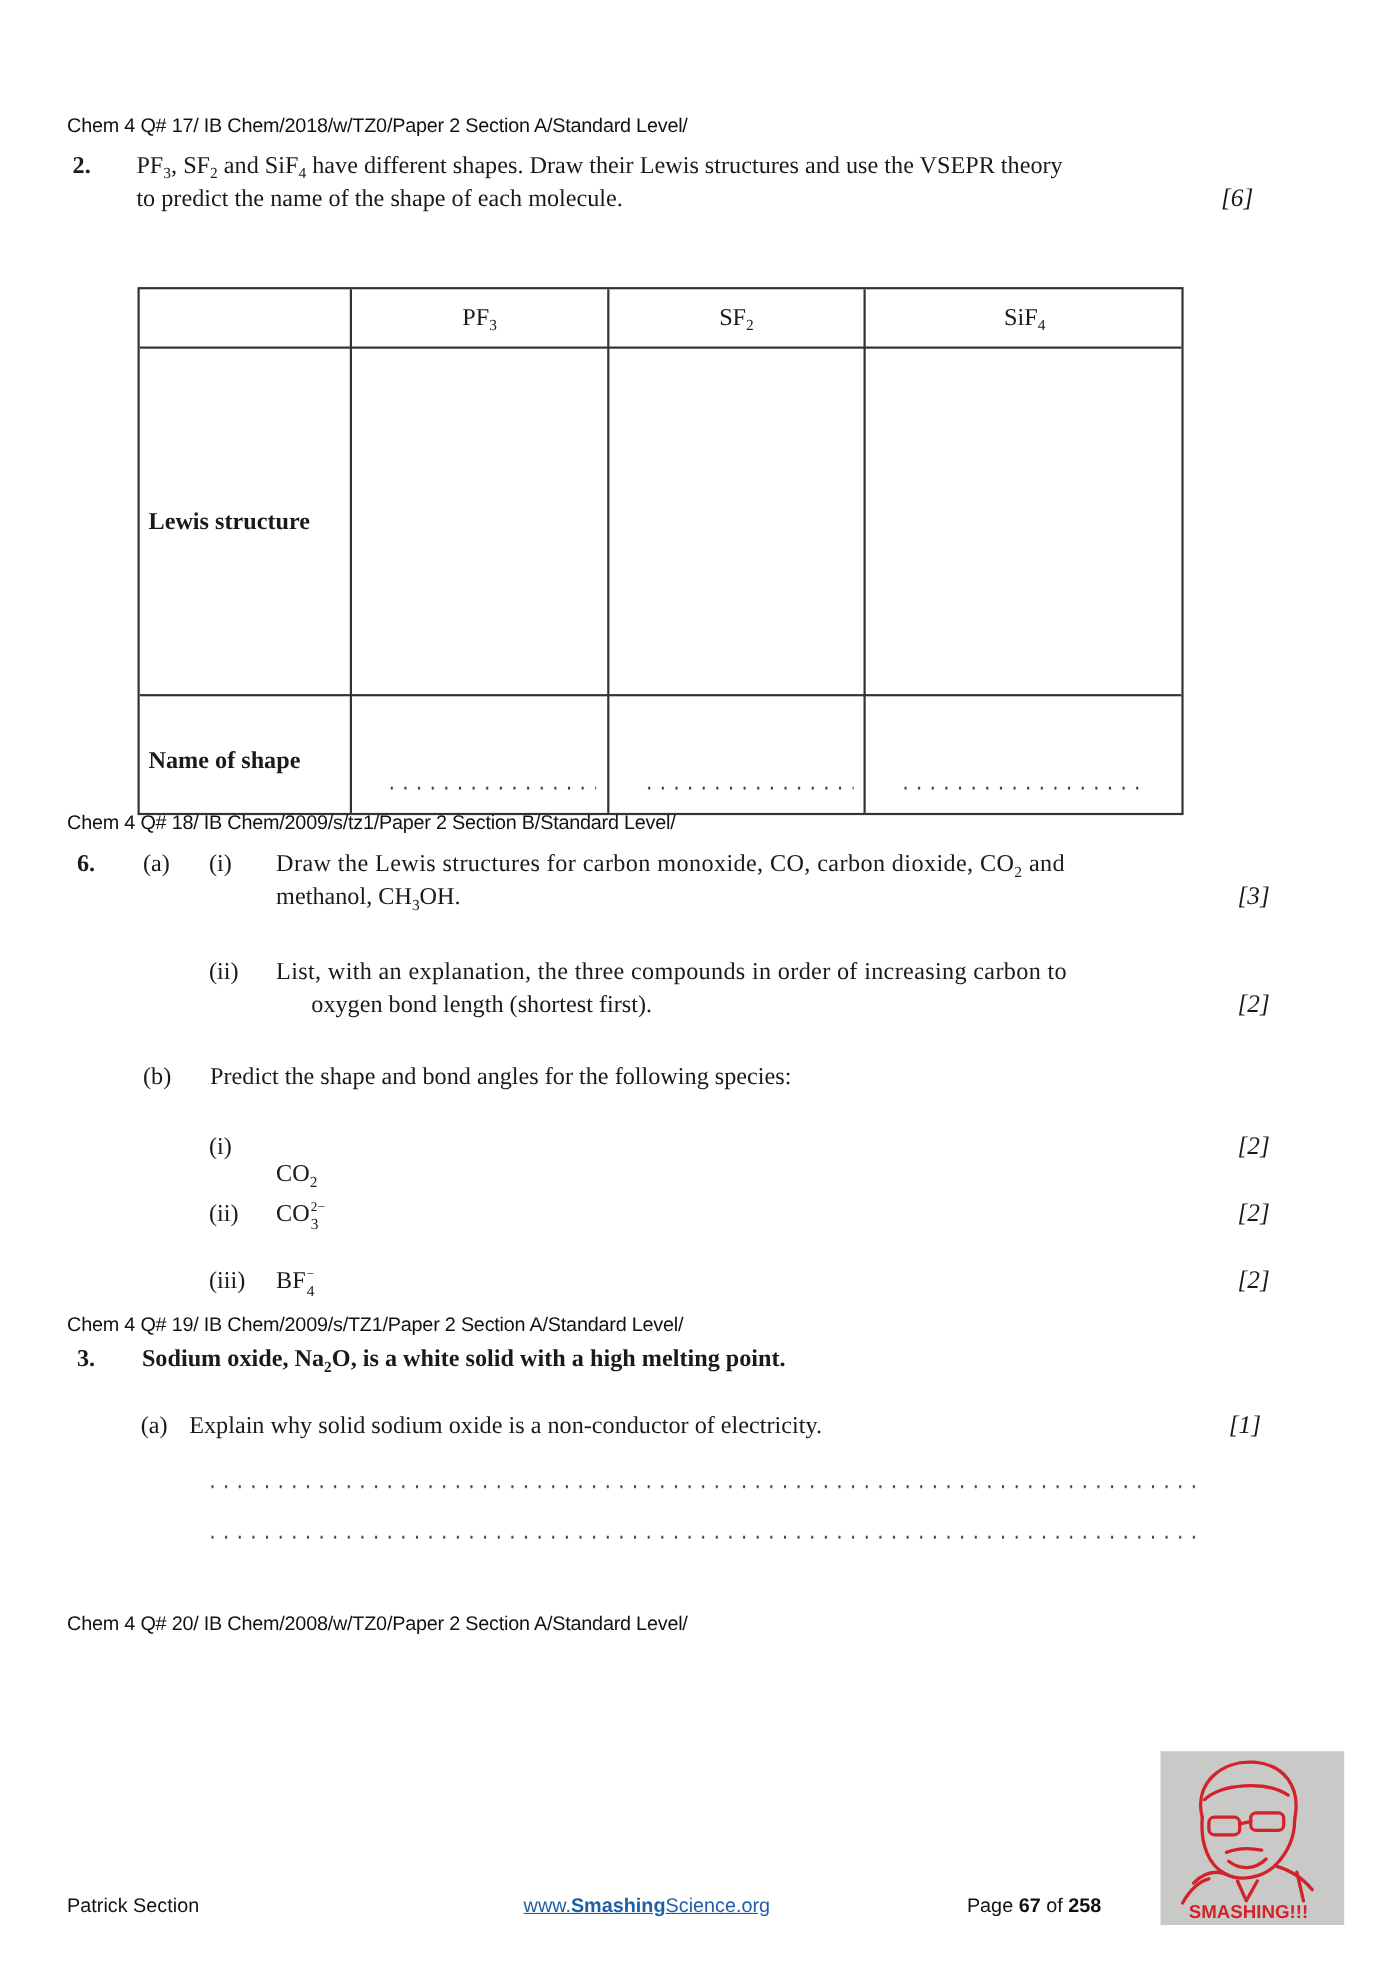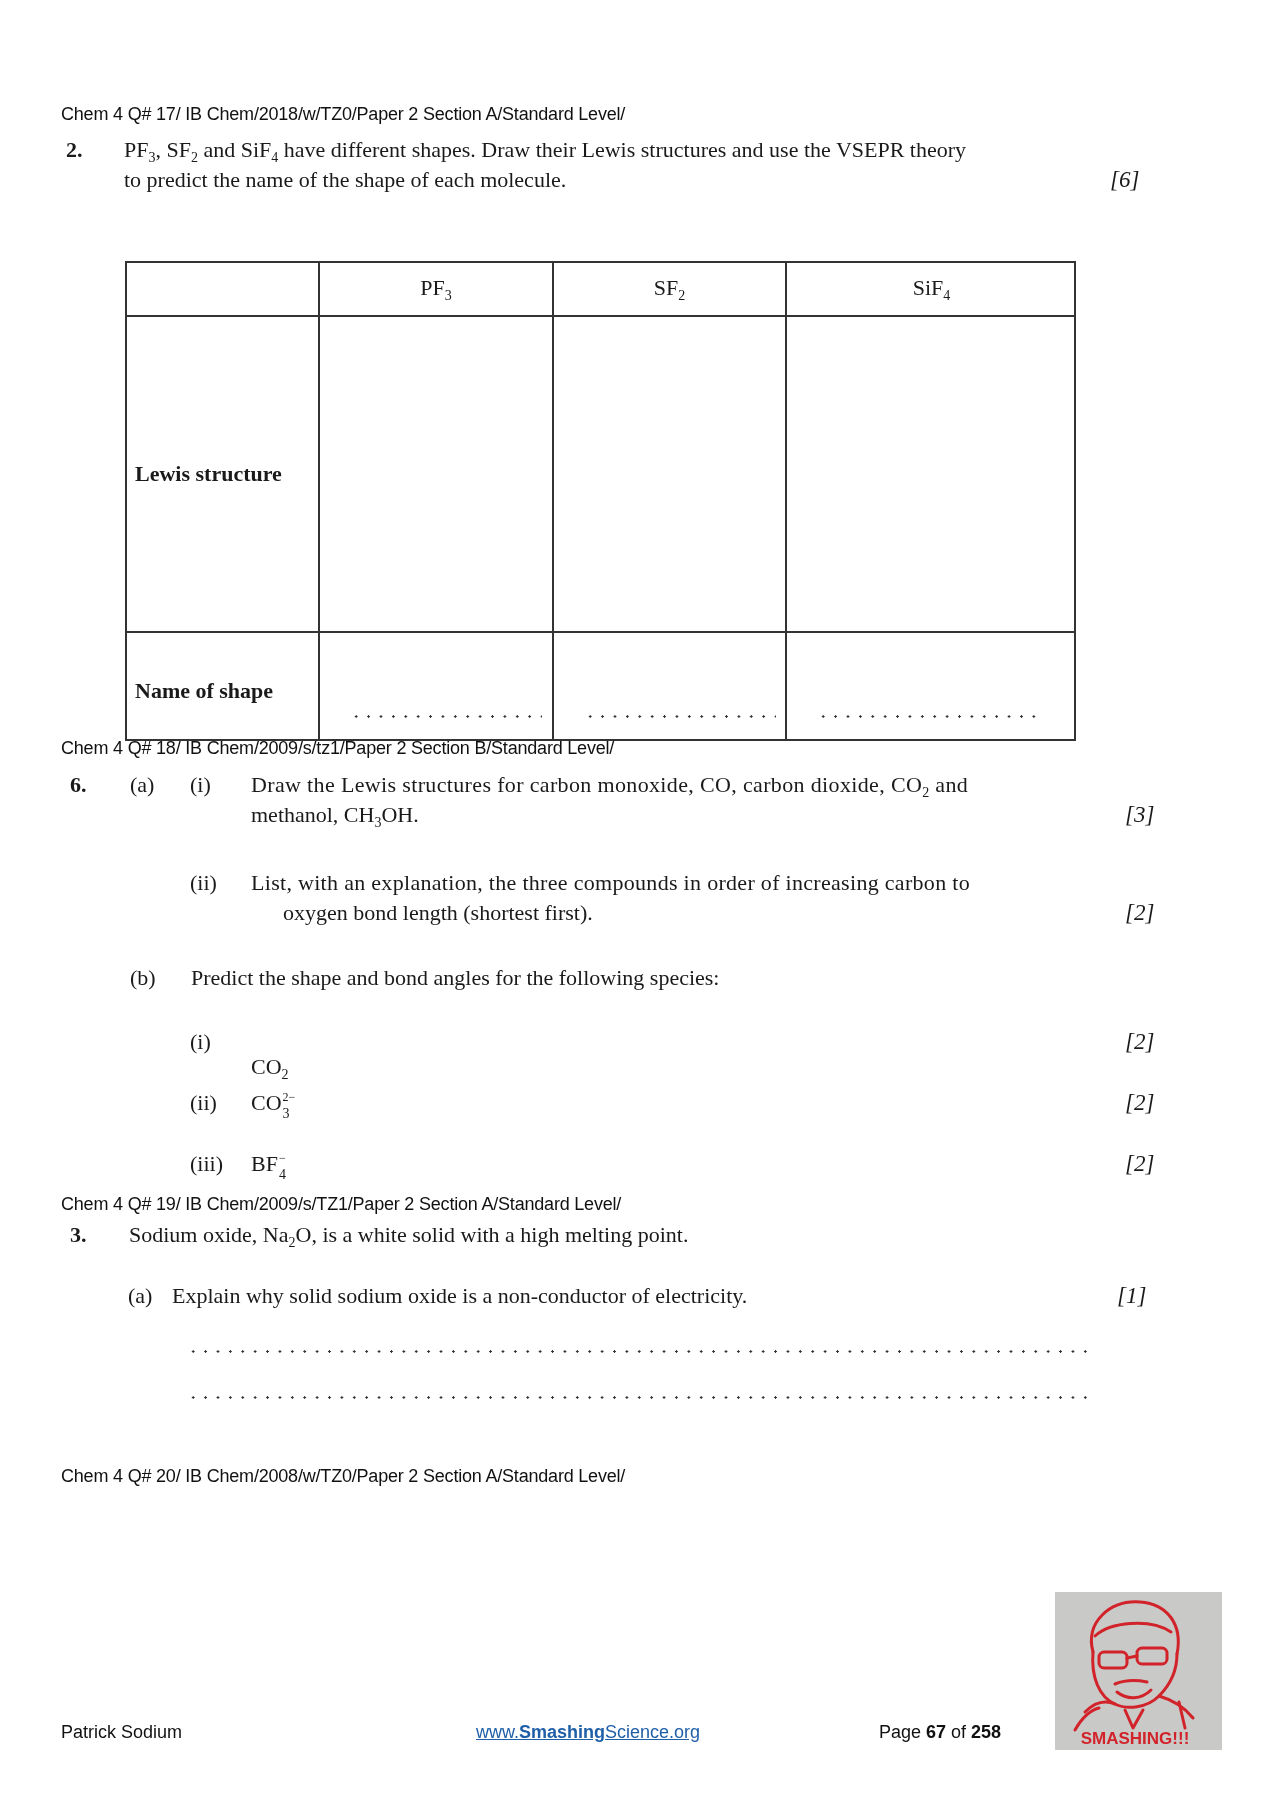--- a/index.html
+++ b/index.html
@@ -75,32 +75,32 @@
 <div class="abs serif" style="left:190px; top:1090px;">(ii)</div>
 <div class="abs serif" style="left:251px; top:1090px;"><span>CO</span><span class="subsup"><span class="s1">2−</span><span class="s2">3</span></span></div>
 <div class="abs mark" style="left:1125px; top:1090px;">[2]</div>
 
 <div class="abs serif" style="left:190px; top:1151px;">(iii)</div>
 <div class="abs serif" style="left:251px; top:1151px;"><span>BF</span><span class="subsup"><span class="s1">−</span><span class="s2">4</span></span></div>
 <div class="abs mark" style="left:1125px; top:1151px;">[2]</div>
 
 <div class="abs src" style="left:61px; top:1194px;">Chem 4 Q# 19/ IB Chem/2009/s/TZ1/Paper 2 Section A/Standard Level/</div>
 <div class="abs serif bold" style="left:70px; top:1222px;">3.</div>
-<div class="abs serif" style="left:129px; top:1222px;"><span>Sodium oxide, Na</span><sub>2</sub><span>O, is a white solid with a high melting point.</span></div>
+<div class="abs serif" style="left:129px; top:1222px;font-weight:bold;"><span>Sodium oxide, Na</span><sub>2</sub><span>O, is a white solid with a high melting point.</span></div>
 
 <div class="abs serif" style="left:128px; top:1283px;">(a)</div>
 <div class="abs serif" style="left:172px; top:1283px;">Explain why solid sodium oxide is a non-conductor of electricity.</div>
 <div class="abs mark" style="left:1117px; top:1283px;">[1]</div>
 
 <div class="dots" style="left:187px; width:905px; top:1350px;"></div>
 <div class="dots" style="left:187px; width:905px; top:1396px;"></div>
 
 <div class="abs src" style="left:61px; top:1466px;">Chem 4 Q# 20/ IB Chem/2008/w/TZ0/Paper 2 Section A/Standard Level/</div>
 
-<div class="abs footer" style="left:61px; top:1722px;">Patrick Sodium</div>
+<div class="abs footer" style="left:61px; top:1722px;">Patrick Section</div>
 <a class="abs footer link" style="left:476px; top:1722px;text-align:right;"><span>www.</span><b>Smashing</b><span>Science.org</span></a>
 <div class="abs footer" style="left:879px; top:1722px;"><span>Page </span><b>67</b><span> of </span><b>258</b></div>
 
 <div class="logo">
   <svg width="159" height="158" viewBox="0 0 159 158">
     <g fill="none" stroke="#d2232a" stroke-width="3" stroke-linecap="round" stroke-linejoin="round">
       <path d="M38 60 C30 30 55 8 85 10 C112 12 128 32 122 62"></path>
       <path d="M40 44 C55 30 95 26 116 40"></path>
       <path d="M38 60 C36 85 44 105 60 112 C72 118 92 116 104 104 C116 92 122 78 122 62"></path>
       <rect x="44" y="60" width="28" height="16" rx="5"></rect>

